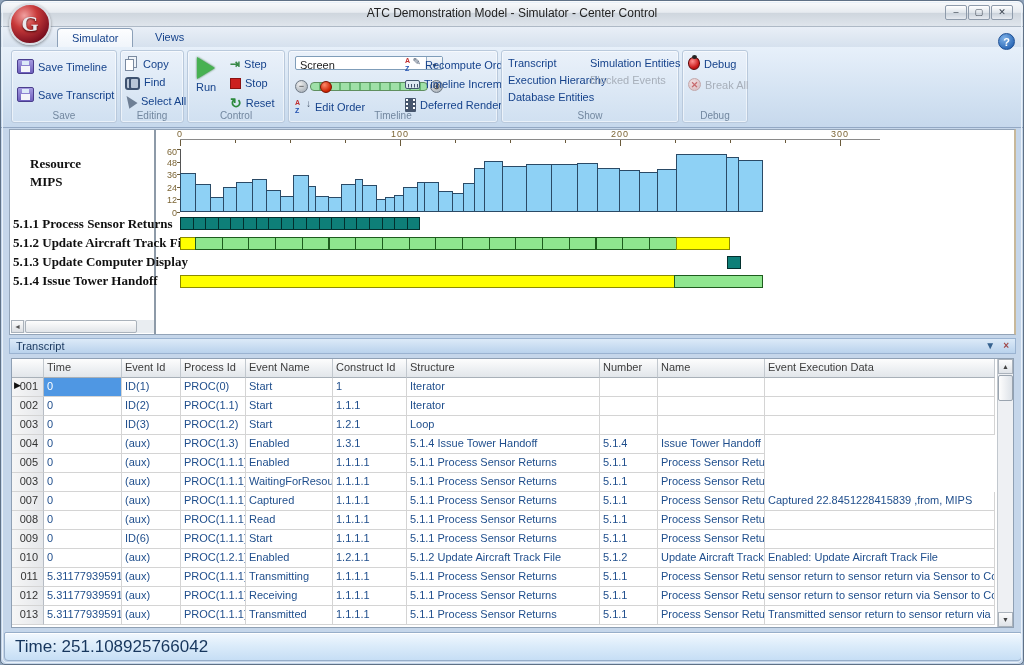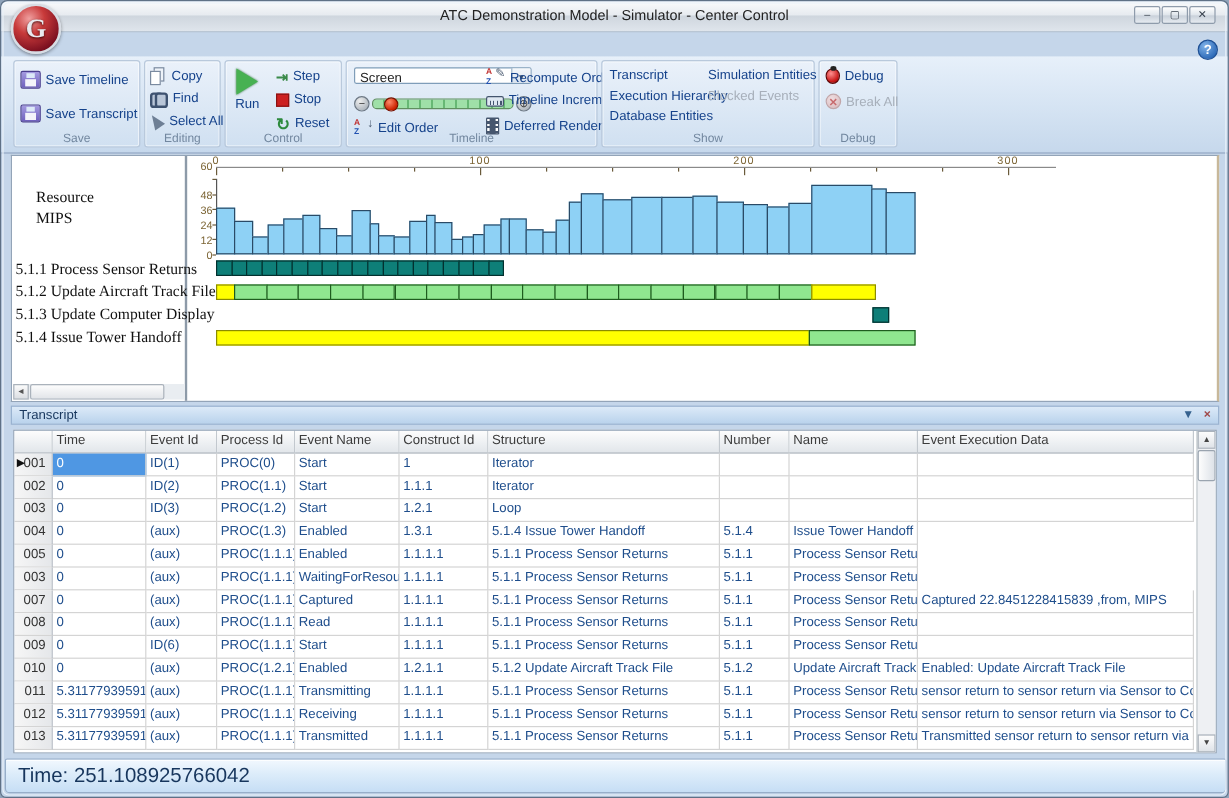--- a/index.html
+++ b/index.html
@@ -93,21 +93,21 @@
   .scirc { width:13px; height:13px; border-radius:50%; background:radial-gradient(circle at 35% 30%,#eee,#9aa4ae);
     border:1px solid #6d7884; color:#333; font-size:9px; line-height:11px; text-align:center; flex:none;}
   .strack { flex:1; height:9px; margin:0 2px; border:1px solid #5f8f5f; border-radius:4px;
     background:repeating-linear-gradient(90deg,#9fe0a8 0 8px, #67b874 8px 10px); position:relative; }
   .sball { position:absolute; left:9px; top:-2px; width:12px; height:12px; border-radius:50%;
     background:radial-gradient(circle at 35% 30%, #ff8a6a, #cc2200 70%); border:1px solid #7a1200; z-index:2;}
   
   .chartpanel { position:absolute; left:8px; top:128px; width:1007px; height:206px; background:#fff;
     border:1px solid #93a4b8; border-right:2px solid #c8b89a; }
   .leftpane { position:absolute; left:0; top:0; width:146px; height:100%; border-right:2px solid #8d9aa8; background:#fff; }
-  .serif-label { position:absolute; font-family:"Liberation Serif", serif; font-size:13px; color:#101010; white-space:nowrap; }
+  .serif-label { position:absolute; font-family:"Liberation Serif", serif; font-size:13px; color:#101010; white-space:nowrap;font-weight:bold; }
   .hscroll { position:absolute; left:1px; bottom:1px; height:13px; width:143px; background:#e9edf1; display:flex; }
   .hscroll .arrow { width:13px; height:13px; background:linear-gradient(#fbfbfb,#dcdfe3); border:1px solid #aab2bb;
      font-size:7px; color:#555; text-align:center; line-height:11px; }
   .hscroll .thumb { width:112px; height:13px; margin-left:1px; background:linear-gradient(#fdfdfd,#e2e5e9); border:1px solid #aab2bb; border-radius:2px;}
   .plot { position:absolute; left:146px; top:0; right:2px; bottom:0; overflow:hidden; }
   .ruler { position:absolute; left:24px; top:9px; width:700px; border-top:1px solid #8a8a8a; }
   .tick { position:absolute; width:1px; background:#6a5a3a; }
   .xlab { position:absolute; font-size:9px; color:#7c6535; transform:translateX(-50%); letter-spacing:1px;}
   .ylab { position:absolute; font-size:9px; color:#7c6535; width:20px; text-align:right; }
   .yaxis { position:absolute; left:24px; top:19px; height:63px; border-left:1px solid #555; }
@@ -152,20 +152,24 @@
     <div class="title">ATC Demonstration Model - Simulator - Center Control</div>
     <div class="winbtns">
       <div class="wbtn">–</div>
       <div class="wbtn">▢</div>
       <div class="wbtn">✕</div>
     </div>
   </div>
 
   <div class="logo">G</div>
 
+  <div class="tabstrip">
+    <div class="tab active" style="left:56px;">Simulator</div>
+    <div class="tab" style="left:140px;">Views</div>
+  </div>
 
   <div class="ribbon">
     <div class="ico ic-help" style="position:absolute; right:8px; top:-14px;">?</div>
 
     <div class="rgroup" style="left:10px; width:106px;">
       <div class="ritem" style="left:5px; top:8px;">
         <span class="ico ic-save"></span>
         <span>Save Timeline</span>
       </div>
       <div class="ritem" style="left:5px; top:36px;">
@@ -308,21 +312,21 @@
         <div class="tick" style="left: 409px; top: 10px; height: 3px;"></div>
         <div class="tick" style="left: 464px; top: 10px; height: 6px;"></div>
         <div class="tick" style="left: 519px; top: 10px; height: 3px;"></div>
         <div class="tick" style="left: 574px; top: 10px; height: 3px;"></div>
         <div class="tick" style="left: 629px; top: 10px; height: 3px;"></div>
         <div class="tick" style="left: 684px; top: 10px; height: 6px;"></div>
         <div class="xlab" style="left: 24px; top: -1px;">0</div>
         <div class="xlab" style="left: 244px; top: -1px;">100</div>
         <div class="xlab" style="left: 464px; top: -1px;">200</div>
         <div class="xlab" style="left: 684px; top: -1px;">300</div>
-        <div class="ylab" style="left: 1px; top: 4px;">60</div>
+        <div class="ylab" style="left: 1px; top: 17px;">60</div>
         <div class="tick" style="left: 21px; top: 19px; height: 1px; width: 3px;"></div>
         <div class="ylab" style="left: 1px; top: 27.6px;">48</div>
         <div class="tick" style="left: 21px; top: 31.6px; height: 1px; width: 3px;"></div>
         <div class="ylab" style="left: 1px; top: 40.2px;">36</div>
         <div class="tick" style="left: 21px; top: 44.2px; height: 1px; width: 3px;"></div>
         <div class="ylab" style="left: 1px; top: 52.8px;">24</div>
         <div class="tick" style="left: 21px; top: 56.8px; height: 1px; width: 3px;"></div>
         <div class="ylab" style="left: 1px; top: 65.4px;">12</div>
         <div class="tick" style="left: 21px; top: 69.4px; height: 1px; width: 3px;"></div>
         <div class="ylab" style="left: 1px; top: 78px;">0</div>

